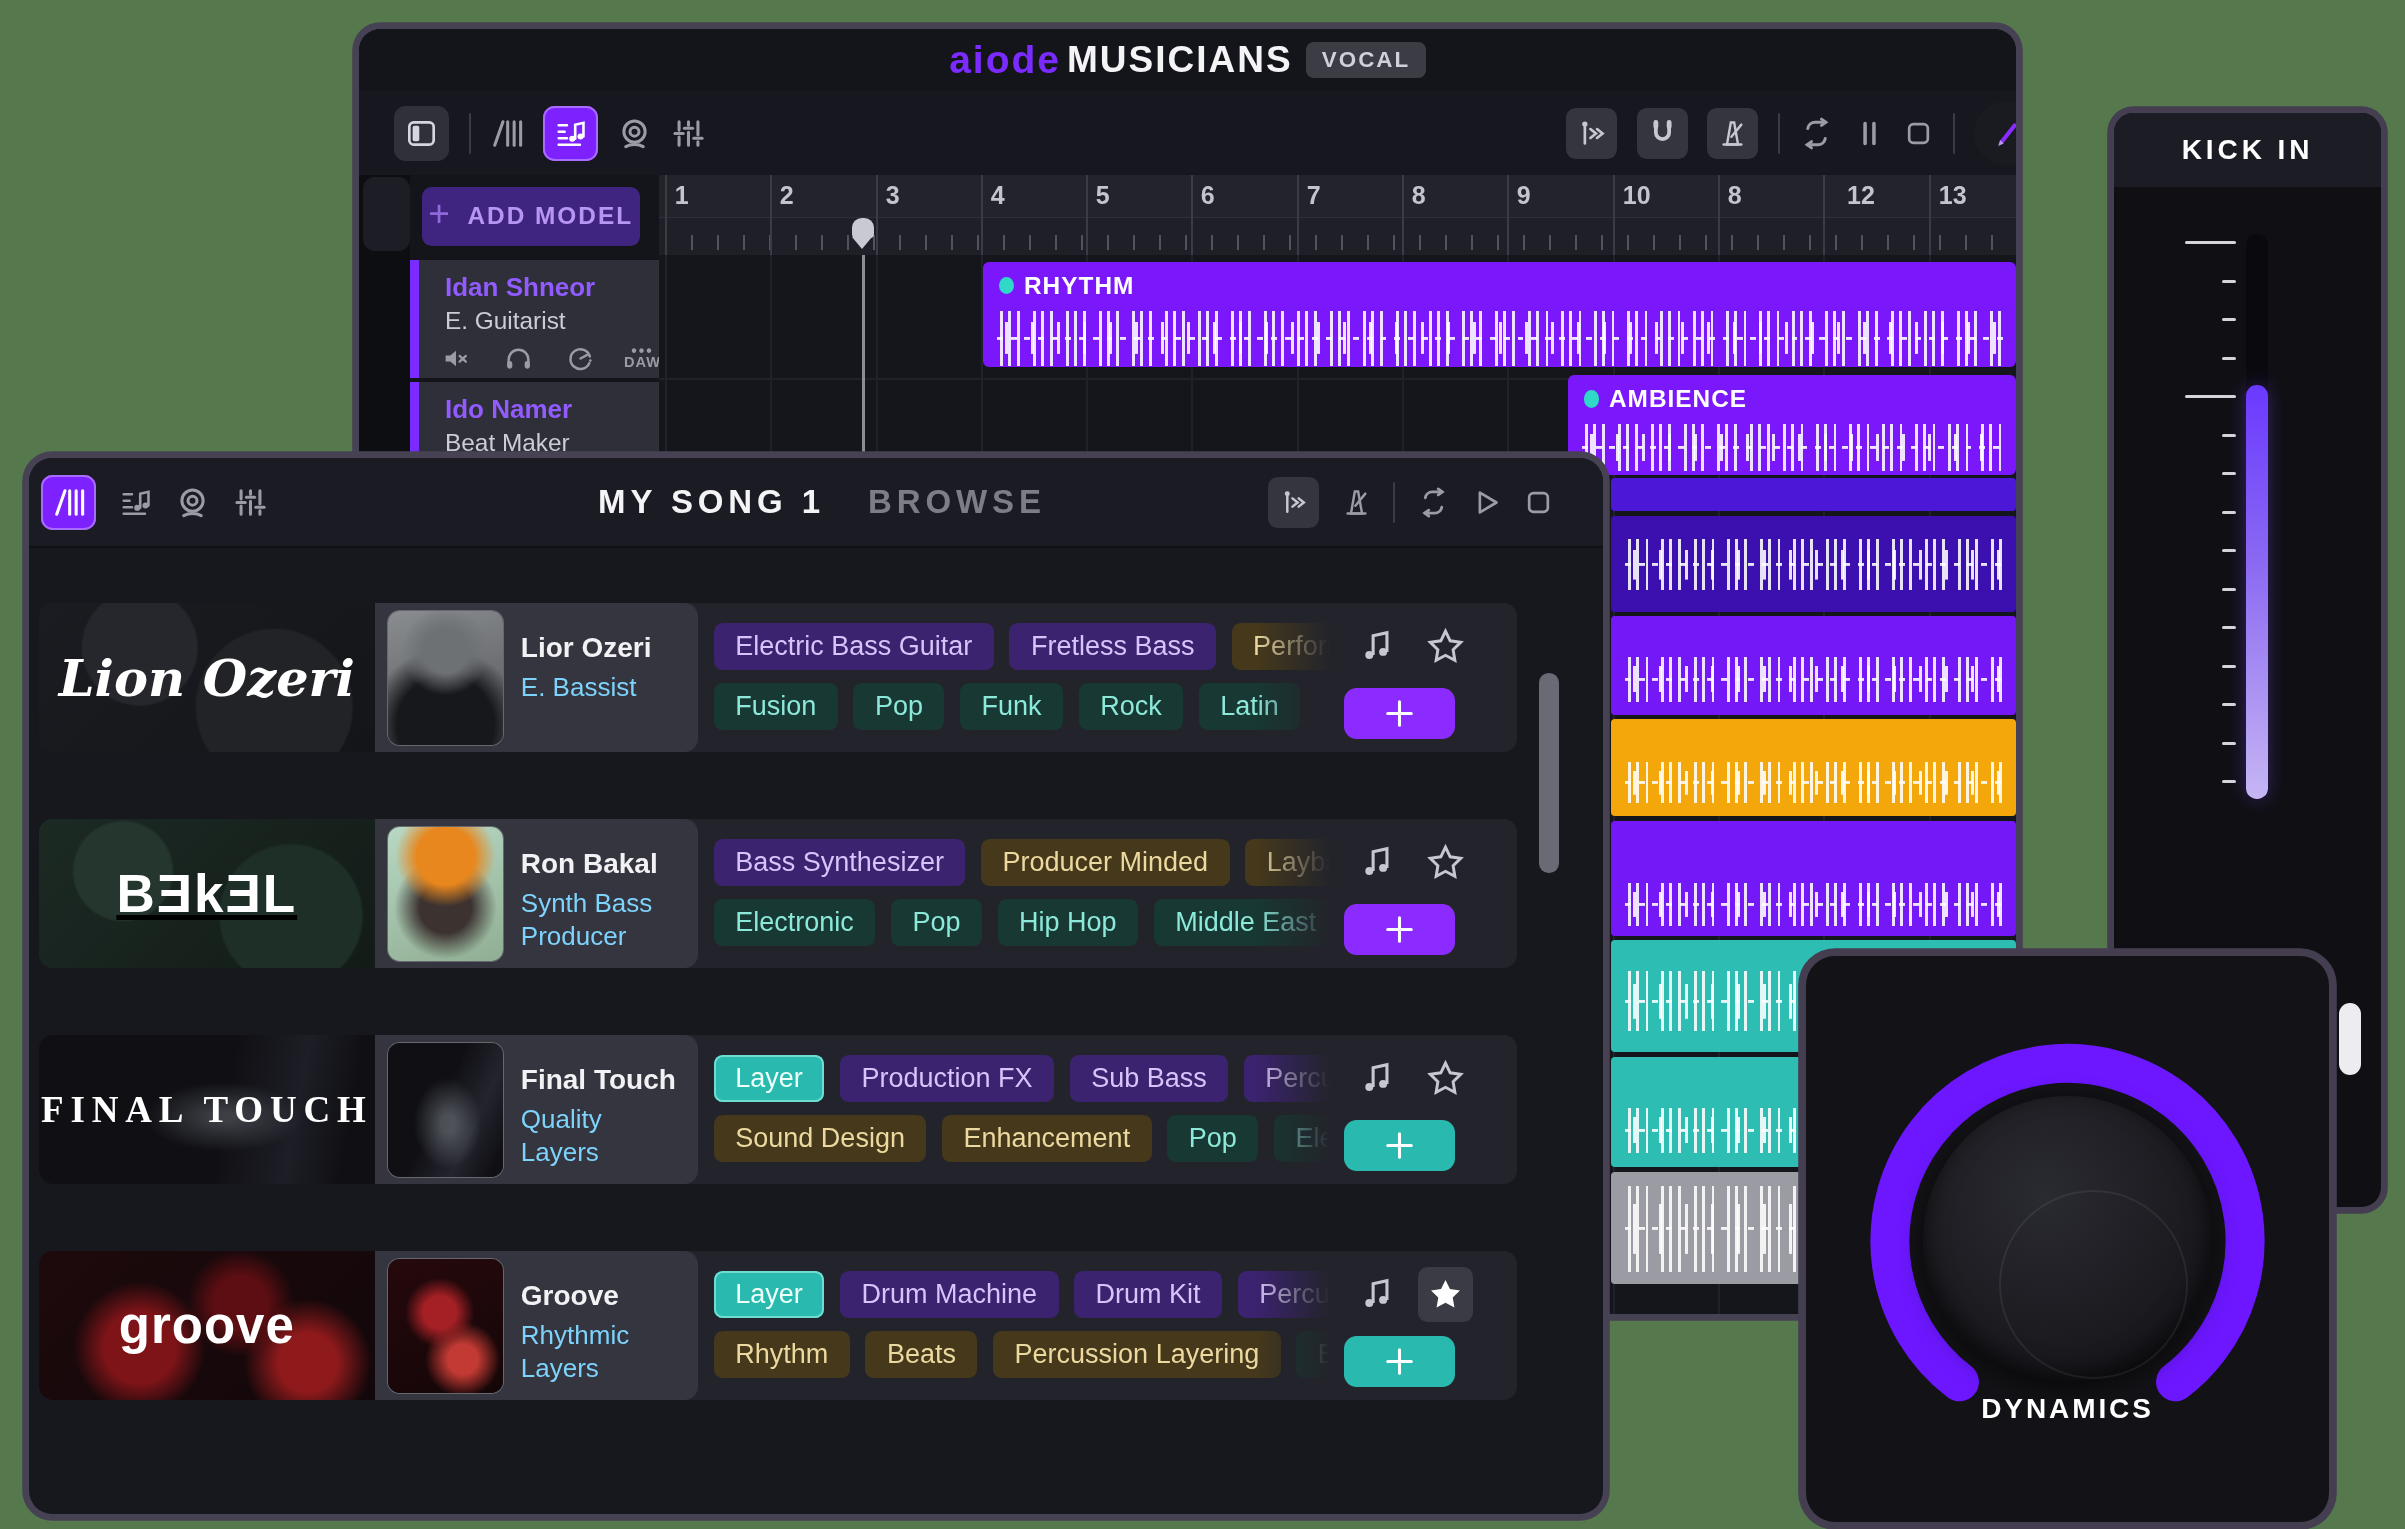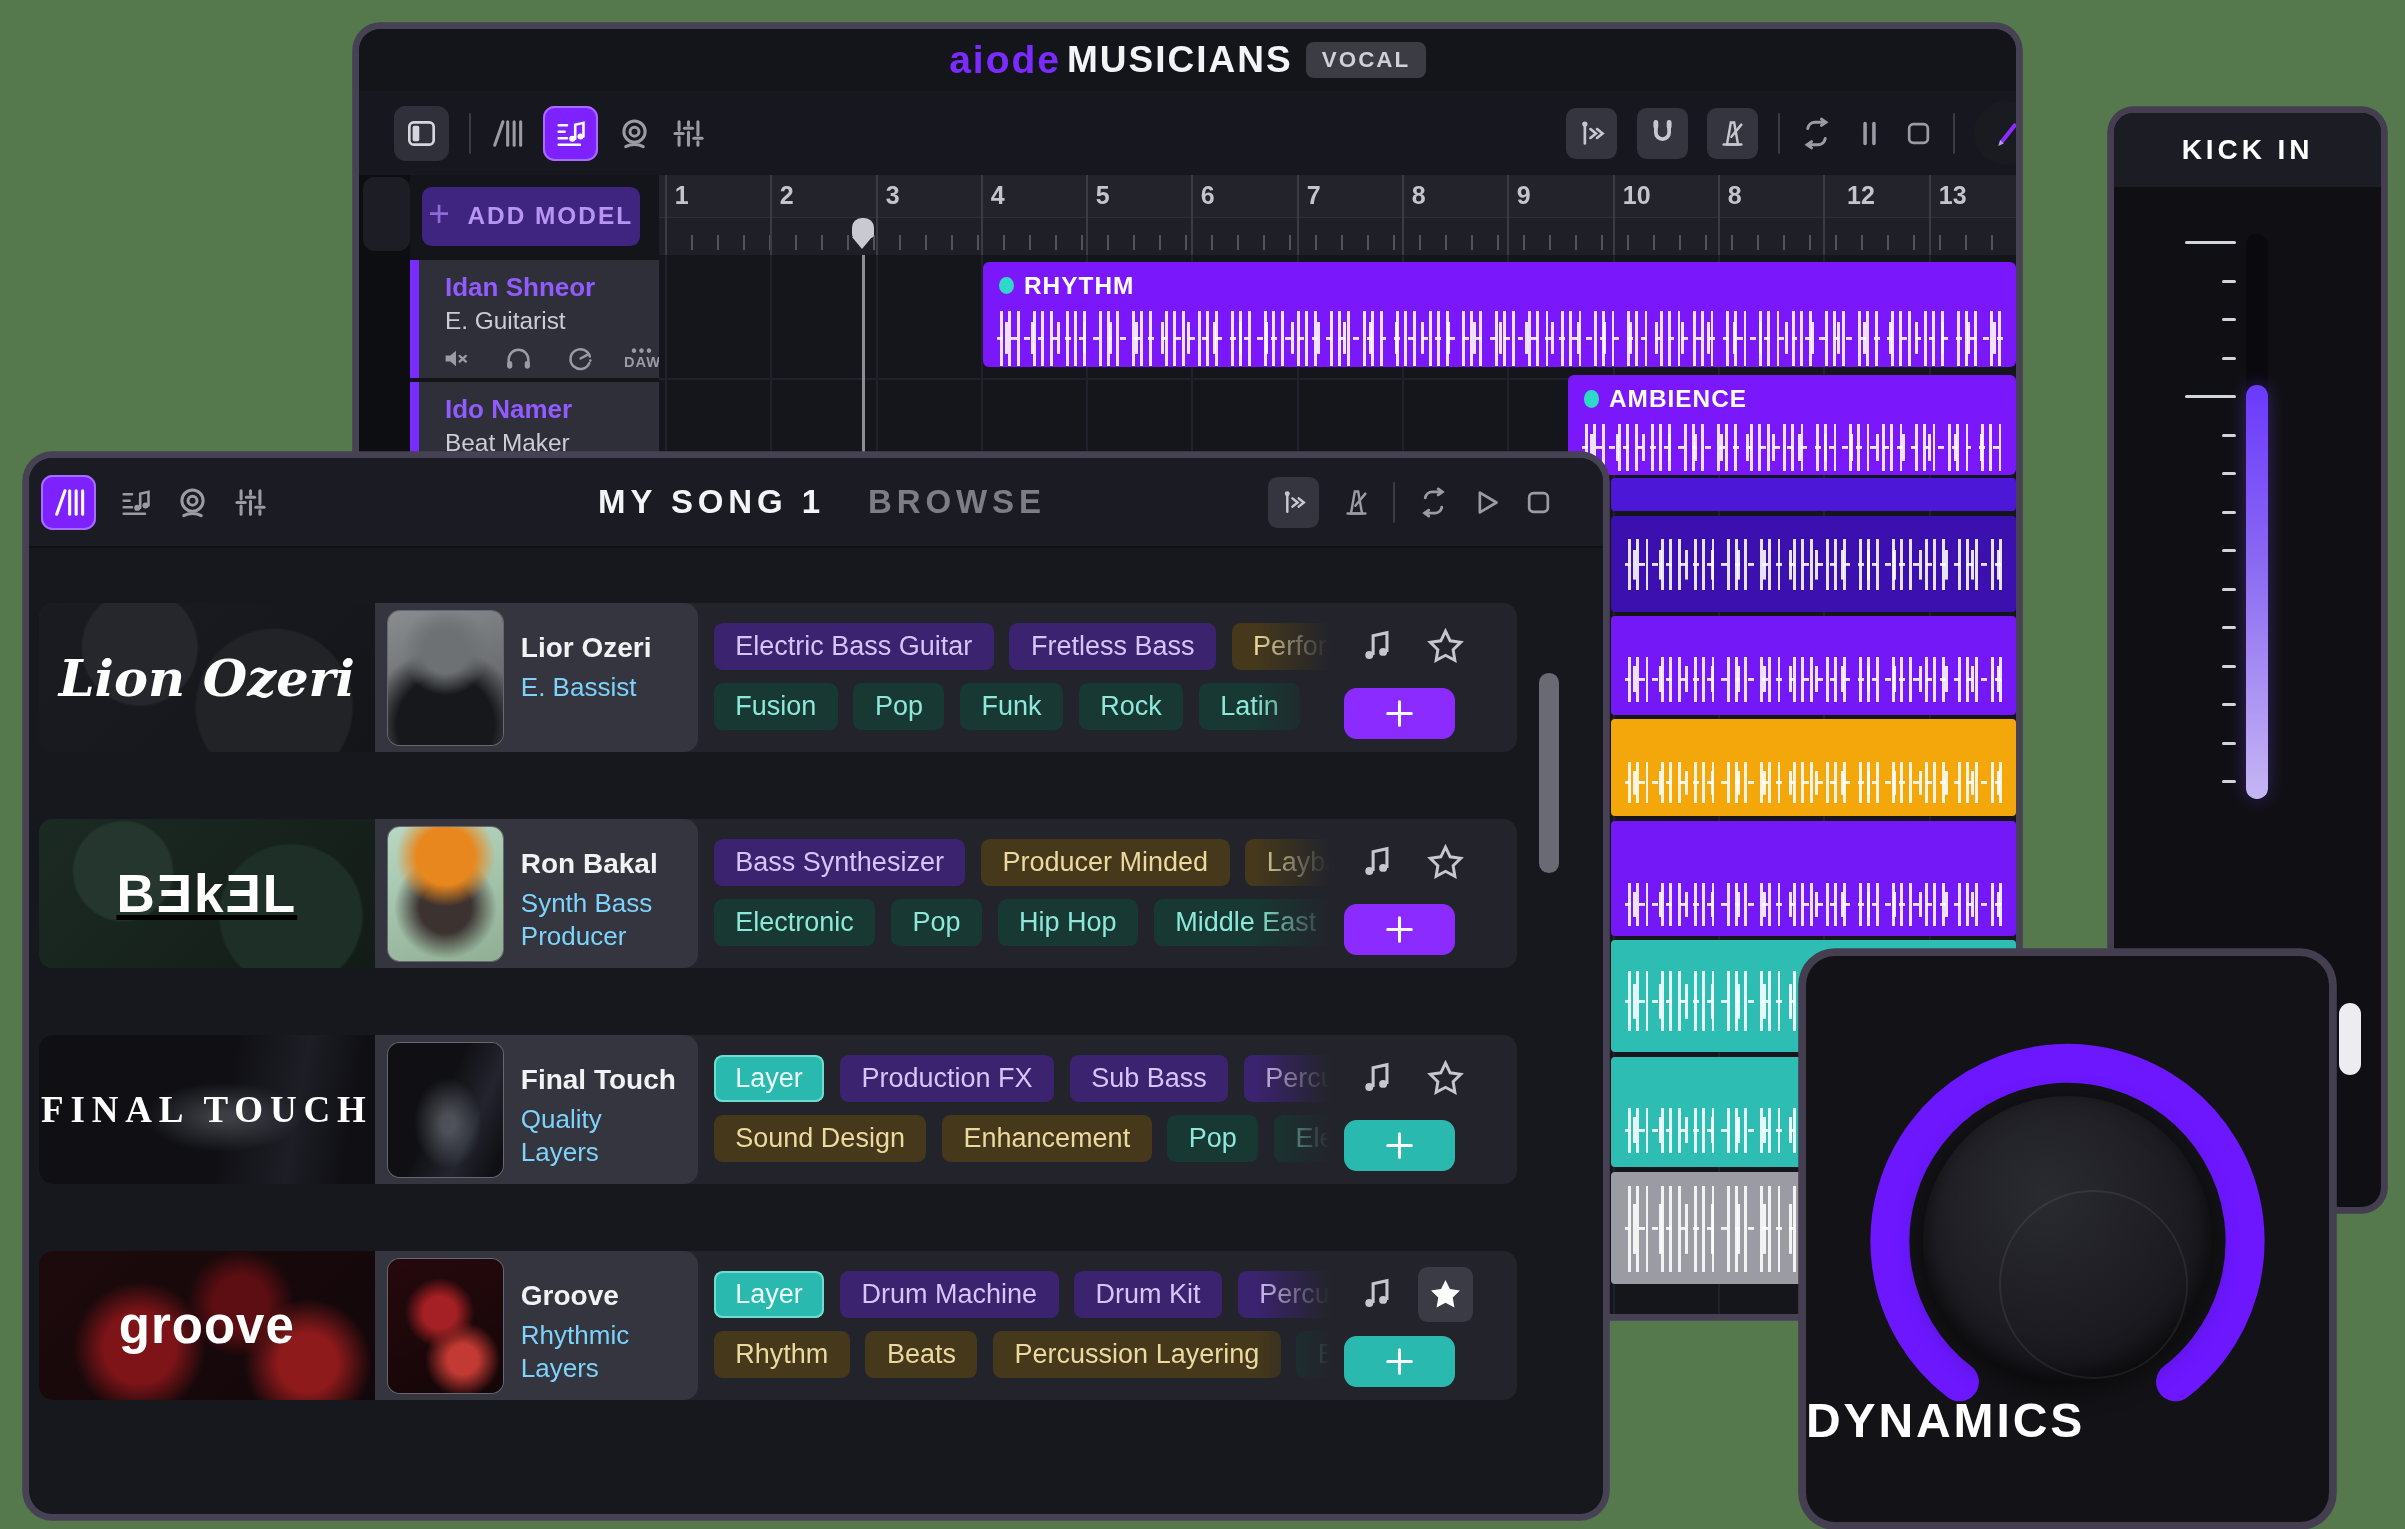--- a/index.html
+++ b/index.html
@@ -179,22 +179,22 @@
         background:#696a73;}
 
   
   .dyn{left:1806px;top:956px;width:523px;height:566px;border-radius:29px;
         box-shadow:0 0 0 7.8px #443e50;background:#131317;z-index:4;}
   .knob{position:absolute;left:117px;top:140px;width:289px;height:289px;border-radius:50%;
         background:radial-gradient(circle at 42% 34%, #2a2a31, #17171c 72%);
         box-shadow:inset 0 -9.8px 23.4px rgba(0,0,0,.65), 0 5.9px 23.4px rgba(0,0,0,.5);}
   .knob-inner{position:absolute;left:76px;top:94px;width:185px;height:185px;border-radius:50%;
         border:2px solid rgba(255,255,255,.07);}
-  .dyn-label{position:absolute;left:0;right:0;top:437px;color:#fff;
-        font-weight:800;font-size:48px;letter-spacing:2.9px;}
+  .dyn-label{position:absolute;left:0;right:0;top:437px;text-align:center;color:#fff;
+        font-weight:800;font-size:28px;letter-spacing:2.9px;}
 
   .white-pill{position:absolute;left:2339px;top:1003px;width:21.5px;height:72px;border-radius:11.7px;
         background:#ececf1;z-index:5;}
 </style>
 </head>
 <body>
 
 <div class="stage">
 
   <section class="win daw">

